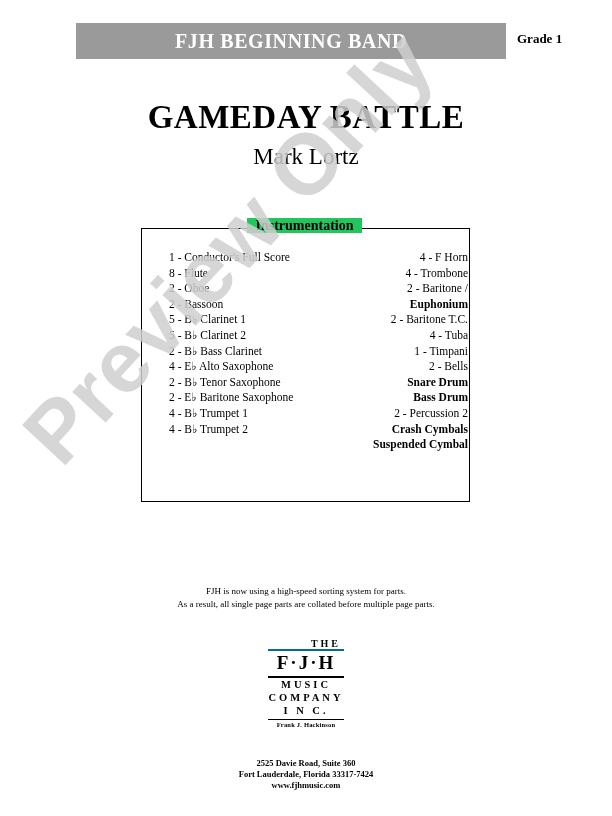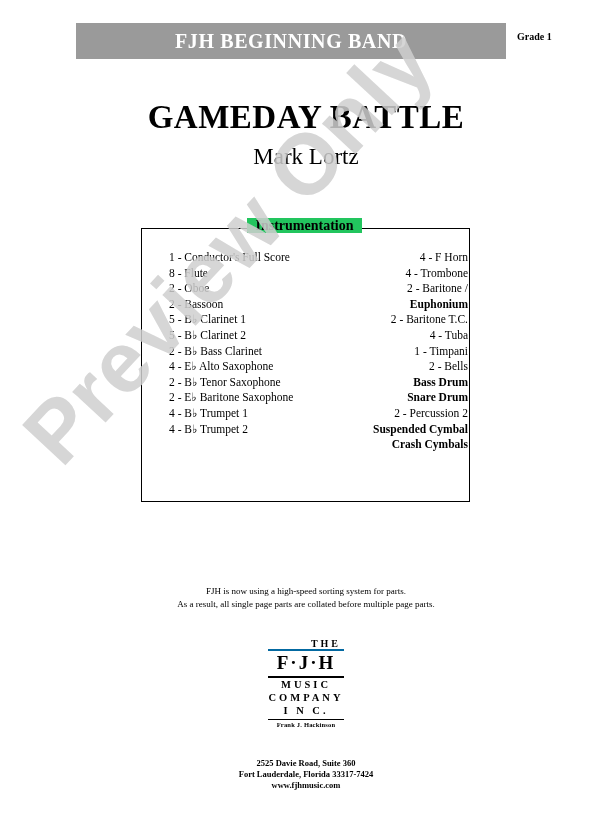--- a/index.html
+++ b/index.html
@@ -64,21 +64,21 @@
     font-size: 20px;
     font-weight: bold;
     color: #ffffff;
     letter-spacing: 0.6px;
   }
   .grade {
     position: absolute;
     left: 517px;
     top: 31px;
     font-family: "Liberation Serif", serif;
-    font-size: 10px;
+    font-size: 13px;
     font-weight: bold;
     color: #000;
     z-index: 3;
   }
 
   
   .title {
     position: absolute;
     left: 0;
     top: 99px;
@@ -262,25 +262,25 @@
       </div>
     <div class="instr-col right">
         <div class="instr-line">4 - F Horn</div>
         <div class="instr-line">4 - Trombone</div>
         <div class="instr-line">2 - Baritone /</div>
         <div class="instr-line sub">Euphonium</div>
         <div class="instr-line">2 - Baritone T.C.</div>
         <div class="instr-line">4 - Tuba</div>
         <div class="instr-line">1 - Timpani</div>
         <div class="instr-line">2 - Bells</div>
+        <div class="instr-line sub">Snare Drum</div>
         <div class="instr-line sub">Bass Drum</div>
-        <div class="instr-line sub">Snare Drum</div>
         <div class="instr-line">2 - Percussion 2</div>
+        <div class="instr-line sub">Crash Cymbals</div>
         <div class="instr-line sub">Suspended Cymbal</div>
-        <div class="instr-line sub">Crash Cymbals</div>
       </div>
   </div>
 
   <div class="notice">
     <div>FJH is now using a high-speed sorting system for parts.</div>
     <div>As a result, all single page parts are collated before multiple page parts.</div>
   </div>
 
   <div class="logo">
     <div class="logo-the">THE</div>

